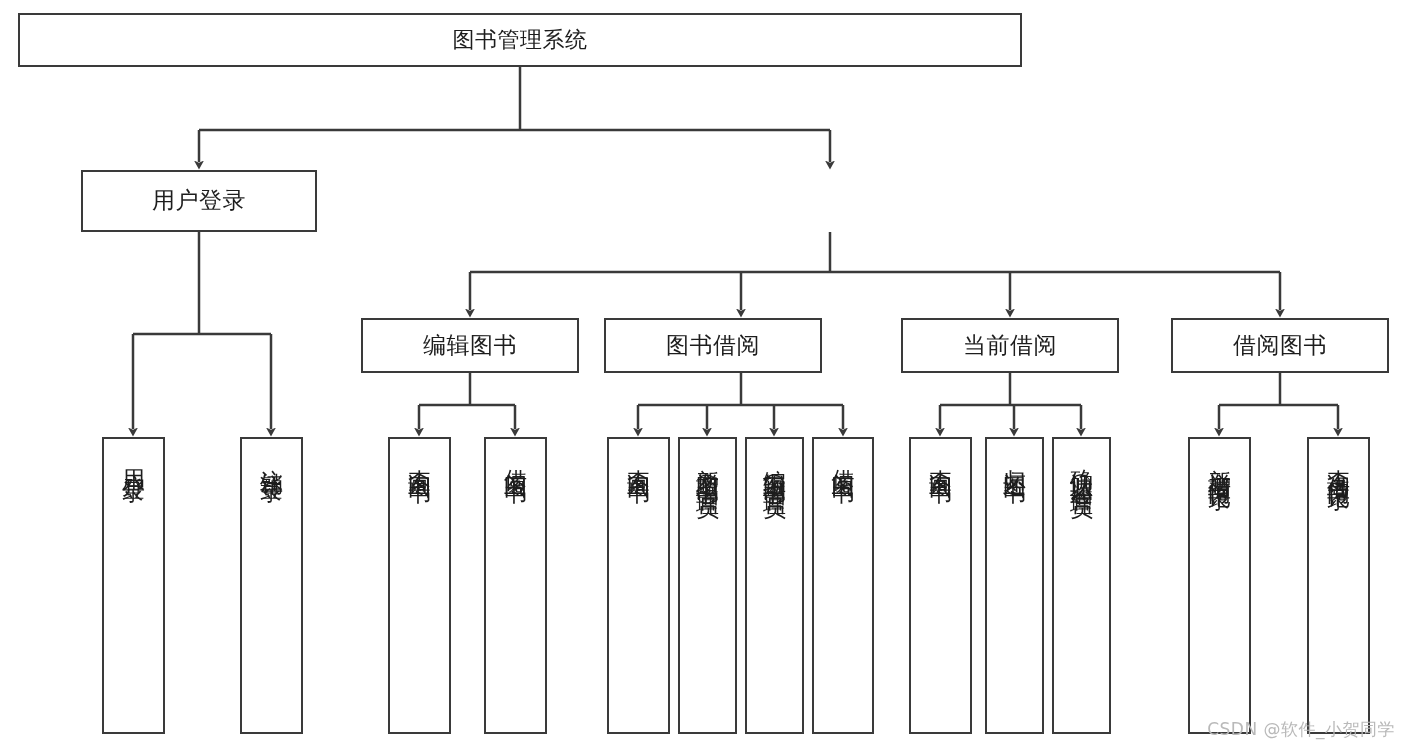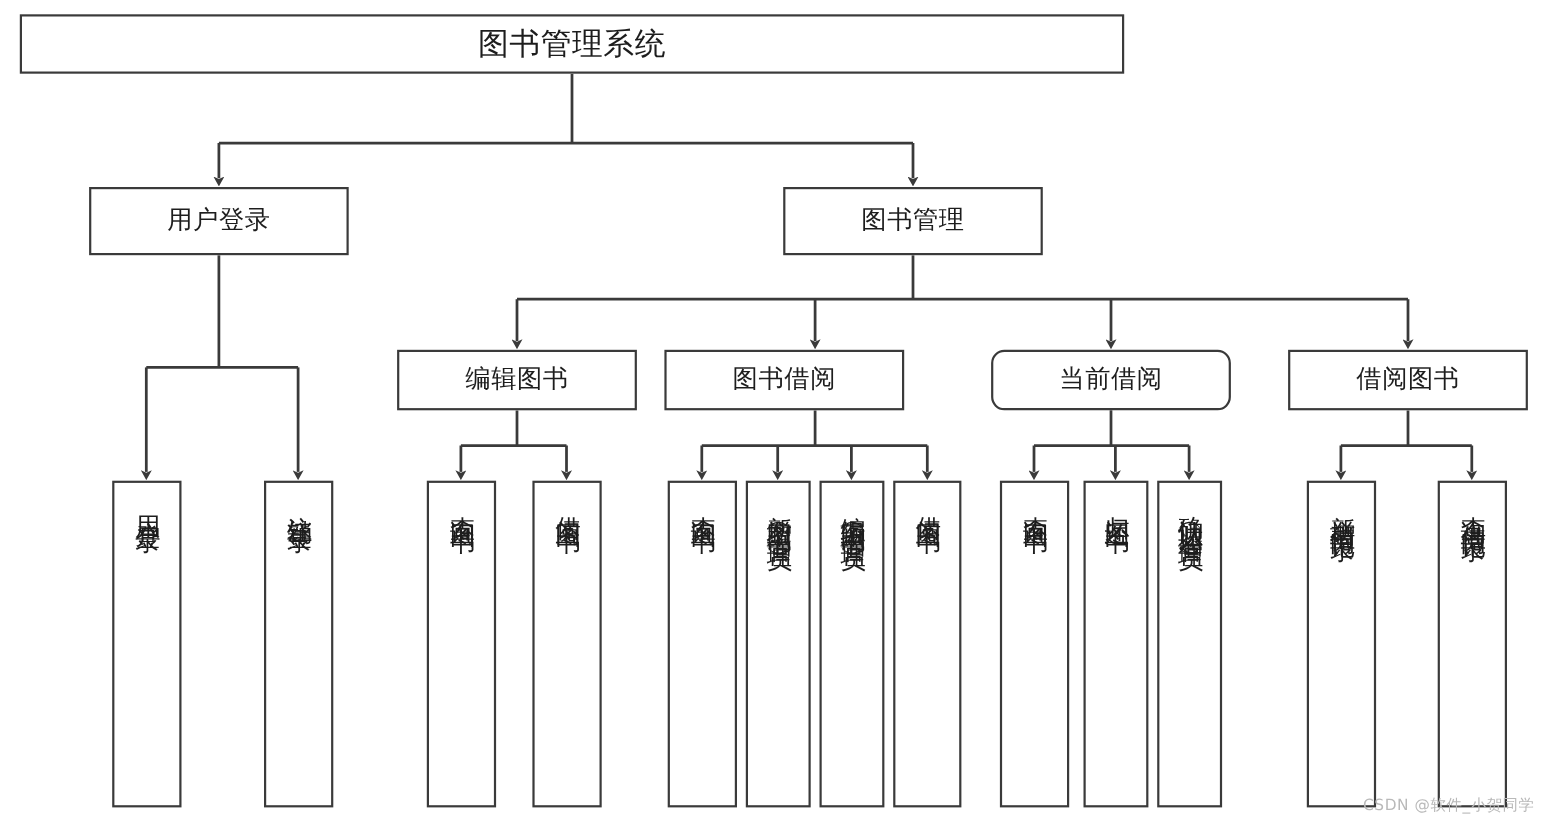--- a/index.html
+++ b/index.html
@@ -40,40 +40,40 @@
     line-height: 1.12;
     text-align: center;
     white-space: pre;
   }
   
   .node.horiz .label {
     font-size: 23px;
     letter-spacing: 0.5px;
   }
   .node.root .label {
-    font-size: 28px;
+    font-size: 22px;
   }
   
   .node.vert {
     align-items: flex-start;
     justify-content: center;
     padding-top: 12px;
   }
   .node.vert .label {
     writing-mode: vertical-rl;
     text-orientation: upright;
     font-size: 23px;
     letter-spacing: 4px;
     line-height: 1;
   }
   .watermark {
     position: absolute;
     right: 10px;
     bottom: 6px;
-    font-size: 14px;
+    font-size: 17px;
     color: #b9b9b9;
     letter-spacing: 0.5px;
     z-index: 3;
     white-space: nowrap;
   }
 </style>
 </head>
 <body>
 
 <div id="stage">
@@ -128,31 +128,28 @@
     </g>
   </svg>
 
   <div class="node horiz root" style="left:18px; top:13px; width:1004px; height:54px;">
     <span class="label">图书管理系统</span>
   </div>
 
   <div class="node horiz" style="left:81px; top:170px; width:236px; height:62px;">
     <span class="label">用户登录</span>
   </div>
-  <div class="node horiz" style="left:712px; top:170px; width:236px; height:62px;">
-    <span class="label">图书管理</span>
-  </div>
 
   <div class="node horiz" style="left:361px; top:318px; width:218px; height:55px;">
     <span class="label">编辑图书</span>
   </div>
   <div class="node horiz" style="left:604px; top:318px; width:218px; height:55px;">
     <span class="label">图书借阅</span>
   </div>
-  <div class="node horiz" style="left:901px; top:318px; width:218px; height:55px;border-radius:12px;">
+  <div class="node horiz" style="left:901px; top:318px; width:218px; height:55px;">
     <span class="label">当前借阅</span>
   </div>
   <div class="node horiz" style="left:1171px; top:318px; width:218px; height:55px;">
     <span class="label">借阅图书</span>
   </div>
 
   <div class="node vert" style="left:102px; top:437px; width:63px; height:297px;">
     <span class="label">用户登录</span>
   </div>
   <div class="node vert" style="left:240px; top:437px; width:63px; height:297px;">

